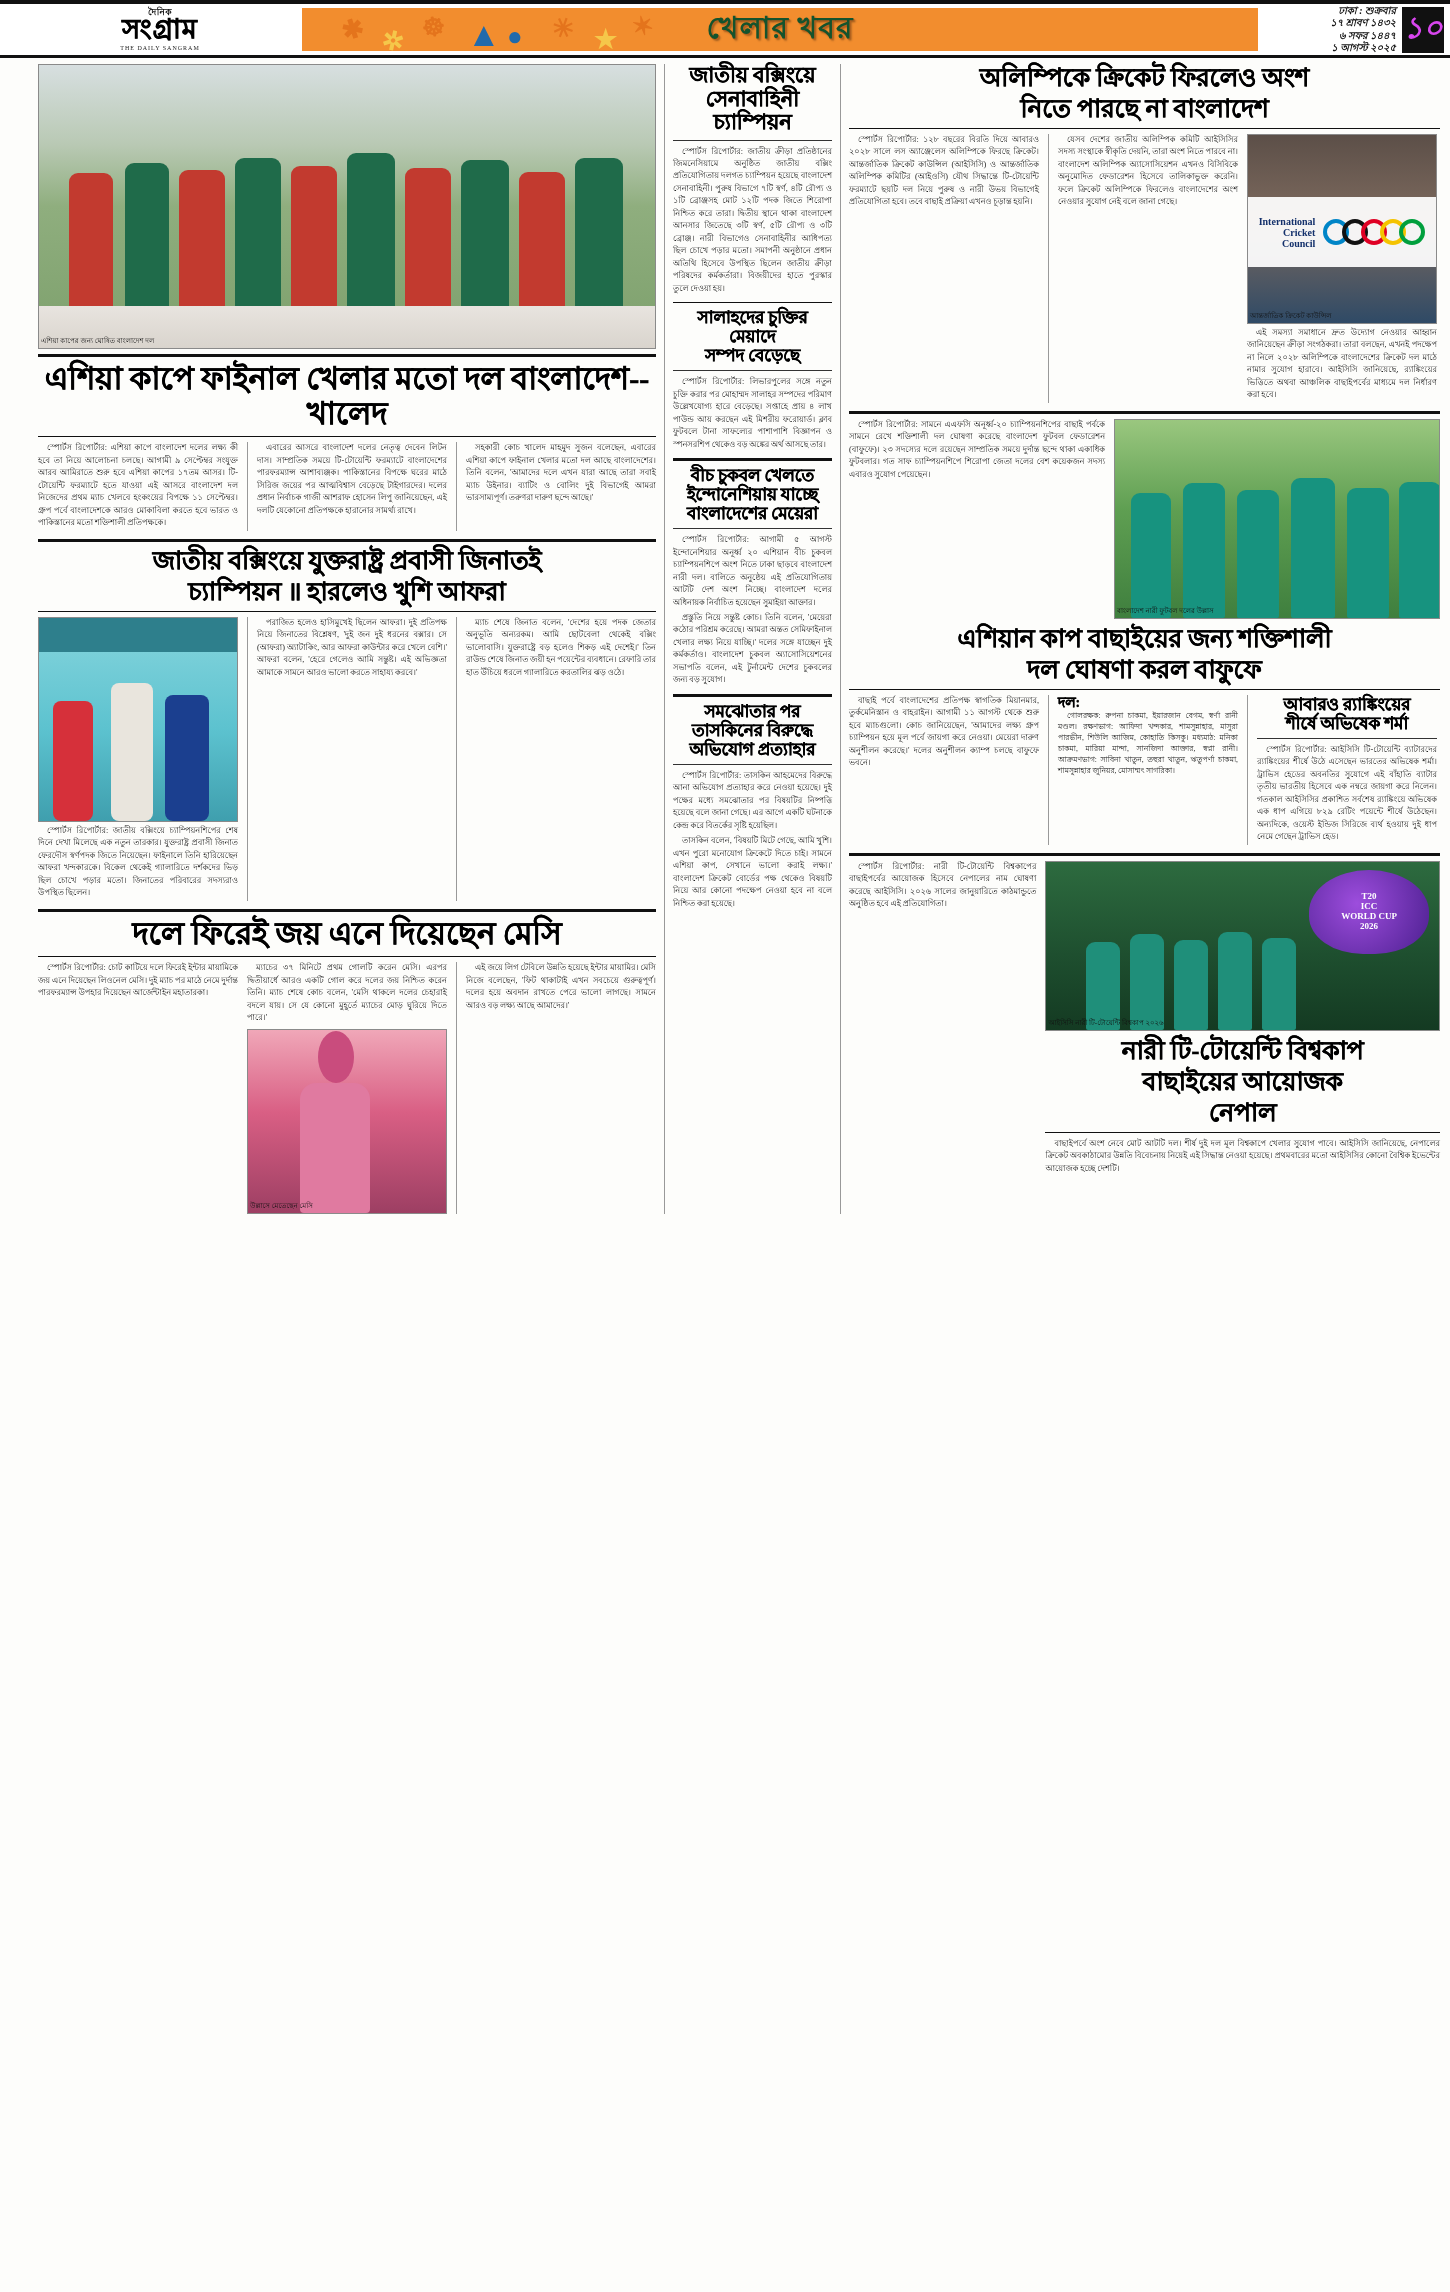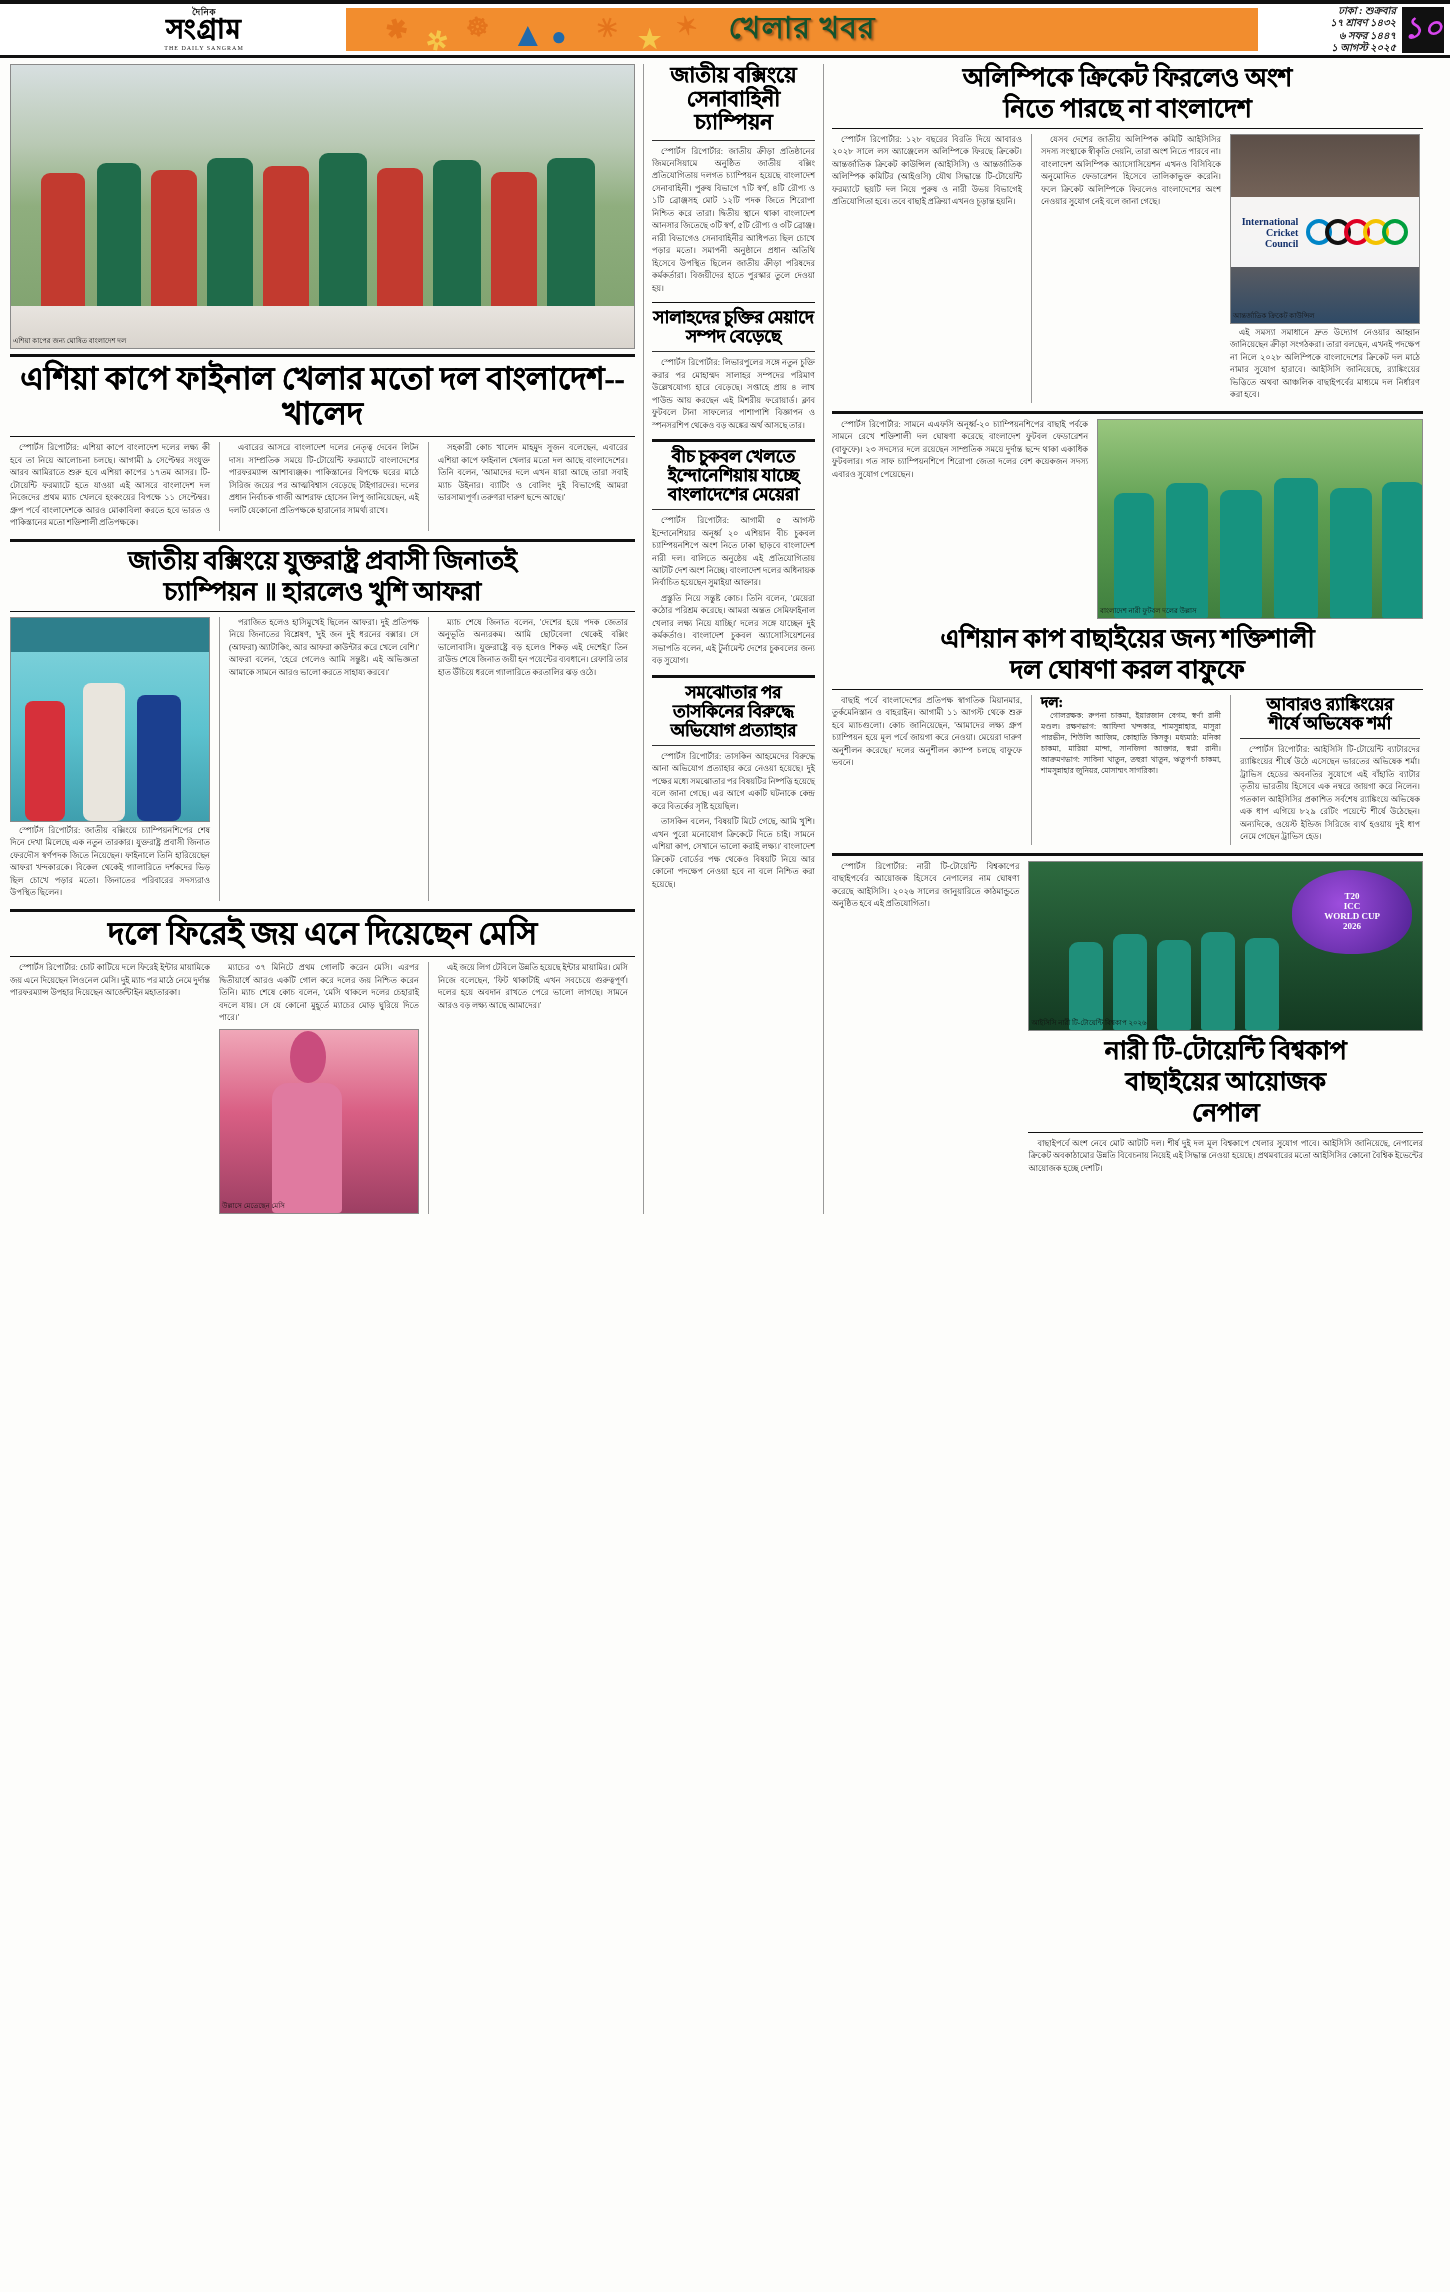--- a/index.html
+++ b/index.html
@@ -15,21 +15,20 @@
 
   
   #masthead {
     height:58px;
     border-top:4px solid #111;
     border-bottom:3px solid #111;
     display:flex;
     align-items:stretch;
     position:relative;
     background:#fff;
-    padding-left:44px;
   }
   #logo-block {
     width:300px;
     display:flex; flex-direction:column;
     align-items:center; justify-content:center;
     padding-left:20px;
   }
   .logo-small {
     font-size:9px; font-weight:bold; letter-spacing:.5px;
     color:#111; line-height:1; margin-bottom:-2px;
@@ -158,21 +157,21 @@
       <div>১৭ শ্রাবণ ১৪৩২</div>
       <div>৬ সফর ১৪৪৭</div>
       <div>১ আগস্ট ২০২৫</div>
     </div>
     <div id="page-no">১০</div>
   </div>
 </div>
 
 <div id="page">
 
-  <div class="colgroup" style="width:625px;">
+  <div class="colgroup" style="width:625px;margin-left:28px;">
 
     <div class="photo ph-field" style="height:285px;">
       <div class="sil" style="left:30px;  width:44px; height:175px; background:#c23a2f;"></div>
       <div class="sil" style="left:86px;  width:44px; height:185px; background:#1f6b4a;"></div>
       <div class="sil" style="left:140px; width:46px; height:178px; background:#c23a2f;"></div>
       <div class="sil" style="left:196px; width:46px; height:190px; background:#1f6b4a;"></div>
       <div class="sil" style="left:252px; width:46px; height:182px; background:#c23a2f;"></div>
       <div class="sil" style="left:308px; width:48px; height:195px; background:#1f6b4a;"></div>
       <div class="sil" style="left:366px; width:46px; height:180px; background:#c23a2f;"></div>
       <div class="sil" style="left:422px; width:48px; height:188px; background:#1f6b4a;"></div>

